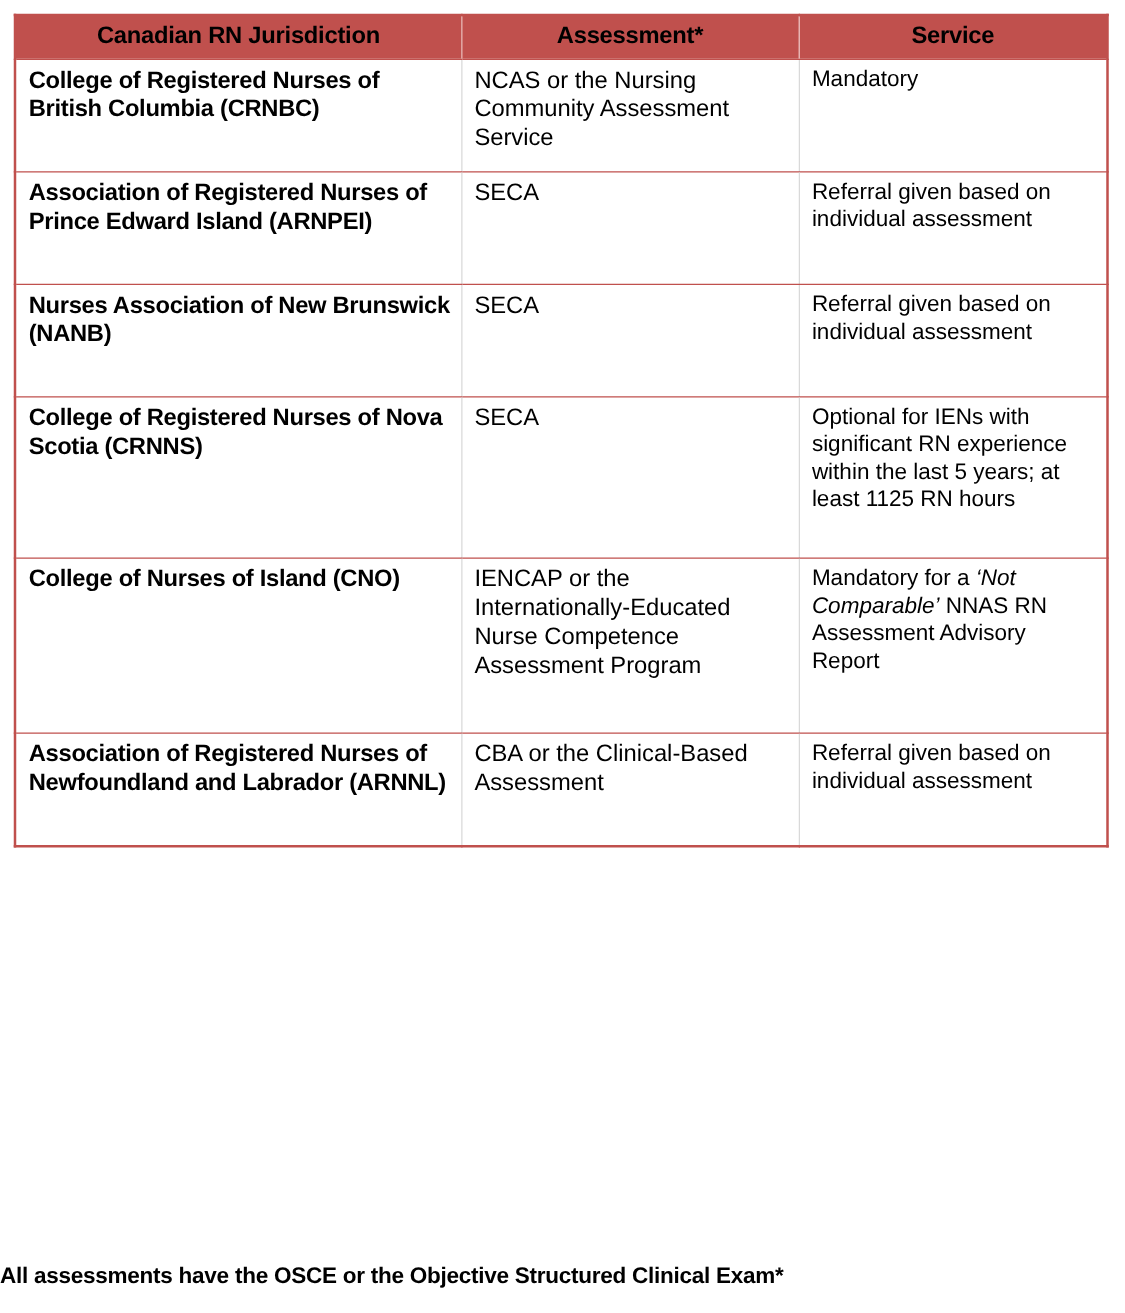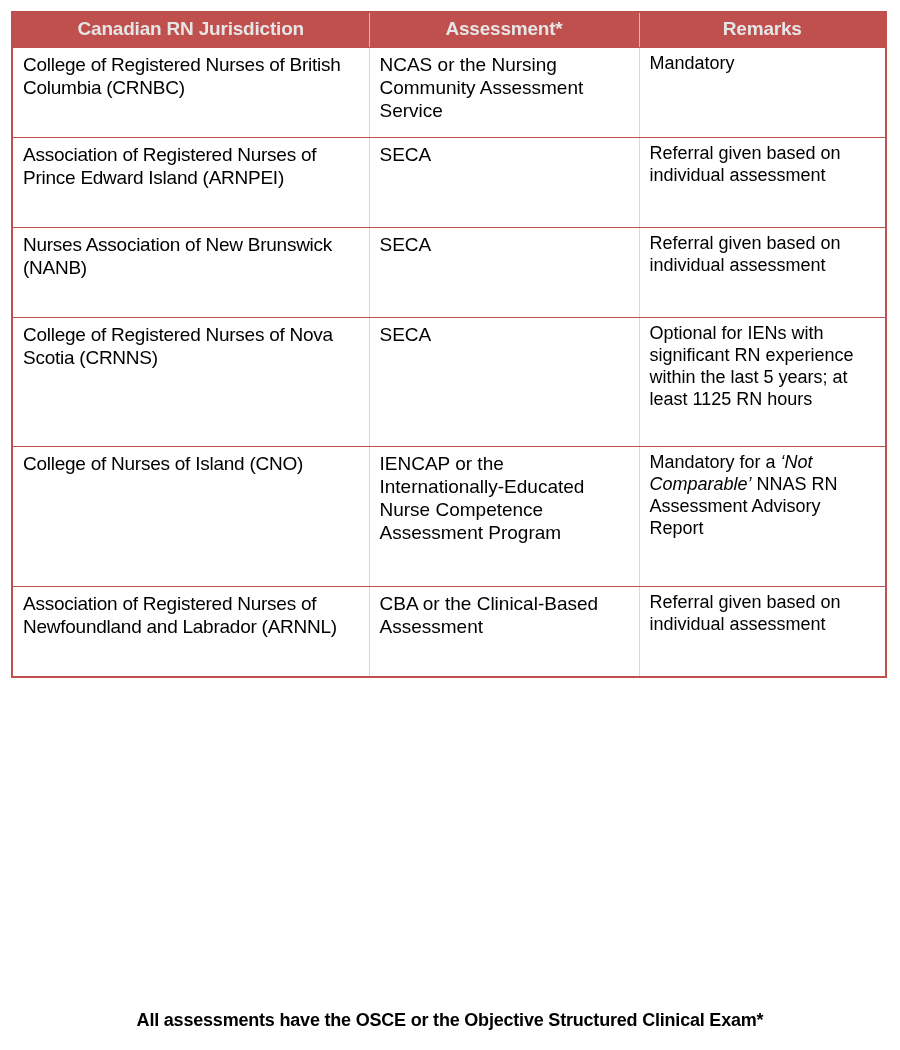--- a/index.html
+++ b/index.html
@@ -35,21 +35,21 @@
     table-layout: fixed;
     border: 2px solid #C0504D;
   }
 
   table.jurisdiction-table col.col-jurisdiction { width: 357px; }
   table.jurisdiction-table col.col-assessment  { width: 270px; }
   table.jurisdiction-table col.col-remarks     { width: 247px; }
 
   thead th {
     background: #C0504D;
-    color: #e5e5e5;
+    color: #000000;
     font-weight: bold;
     font-size: 19px;
     text-align: center;
     padding: 6px 4px 7px 4px;
     border-right: 1px solid #e8b4b2;
     border-bottom: 1px solid #C0504D;
     letter-spacing: -0.2px;
     line-height: 1.1;
   }
   thead th:last-child { border-right: none; }
@@ -59,21 +59,21 @@
     border-top: 1px solid #C0504D;
     border-bottom: 1px solid #C0504D;
     border-right: 1px solid #d9d9d9;
     padding: 5px 8px 6px 10px;
     font-size: 19px;
     line-height: 1.22;
   }
   tbody td:last-child { border-right: none; }
 
   tbody td.cell-jurisdiction {
-    font-weight: normal;
+    font-weight: bold;
     letter-spacing: -0.25px;
   }
   tbody td.cell-assessment {
     font-weight: normal;
   }
   tbody td.cell-remarks {
     font-weight: normal;
     font-size: 18px;
   }
 
@@ -88,21 +88,20 @@
   tbody tr.row-tall-9 td { height: 78px; }
 
   .cell-remarks em {
   }
 
   #footnote {
     position: absolute;
     left: 0;
     top: 1010px;
     width: 900px;
-    text-align: center;
     font-size: 18px;
     font-weight: bold;
     letter-spacing: -0.2px;
   }
 </style>
 </head>
 <body>
 
 <div id="page">
 
@@ -110,21 +109,21 @@
     <table class="jurisdiction-table">
       <colgroup>
         <col class="col-jurisdiction">
         <col class="col-assessment">
         <col class="col-remarks">
       </colgroup>
       <thead>
         <tr>
           <th>Canadian RN Jurisdiction</th>
           <th>Assessment*</th>
-          <th>Remarks</th>
+          <th>Service</th>
         </tr>
       </thead>
       <tbody>
 
         <tr class="row-tall-1">
           <td class="cell-jurisdiction">College of Registered Nurses of British Columbia (CRNBC)</td>
           <td class="cell-assessment">NCAS or the Nursing Community Assessment Service</td>
           <td class="cell-remarks">Mandatory</td>
         </tr>
 

